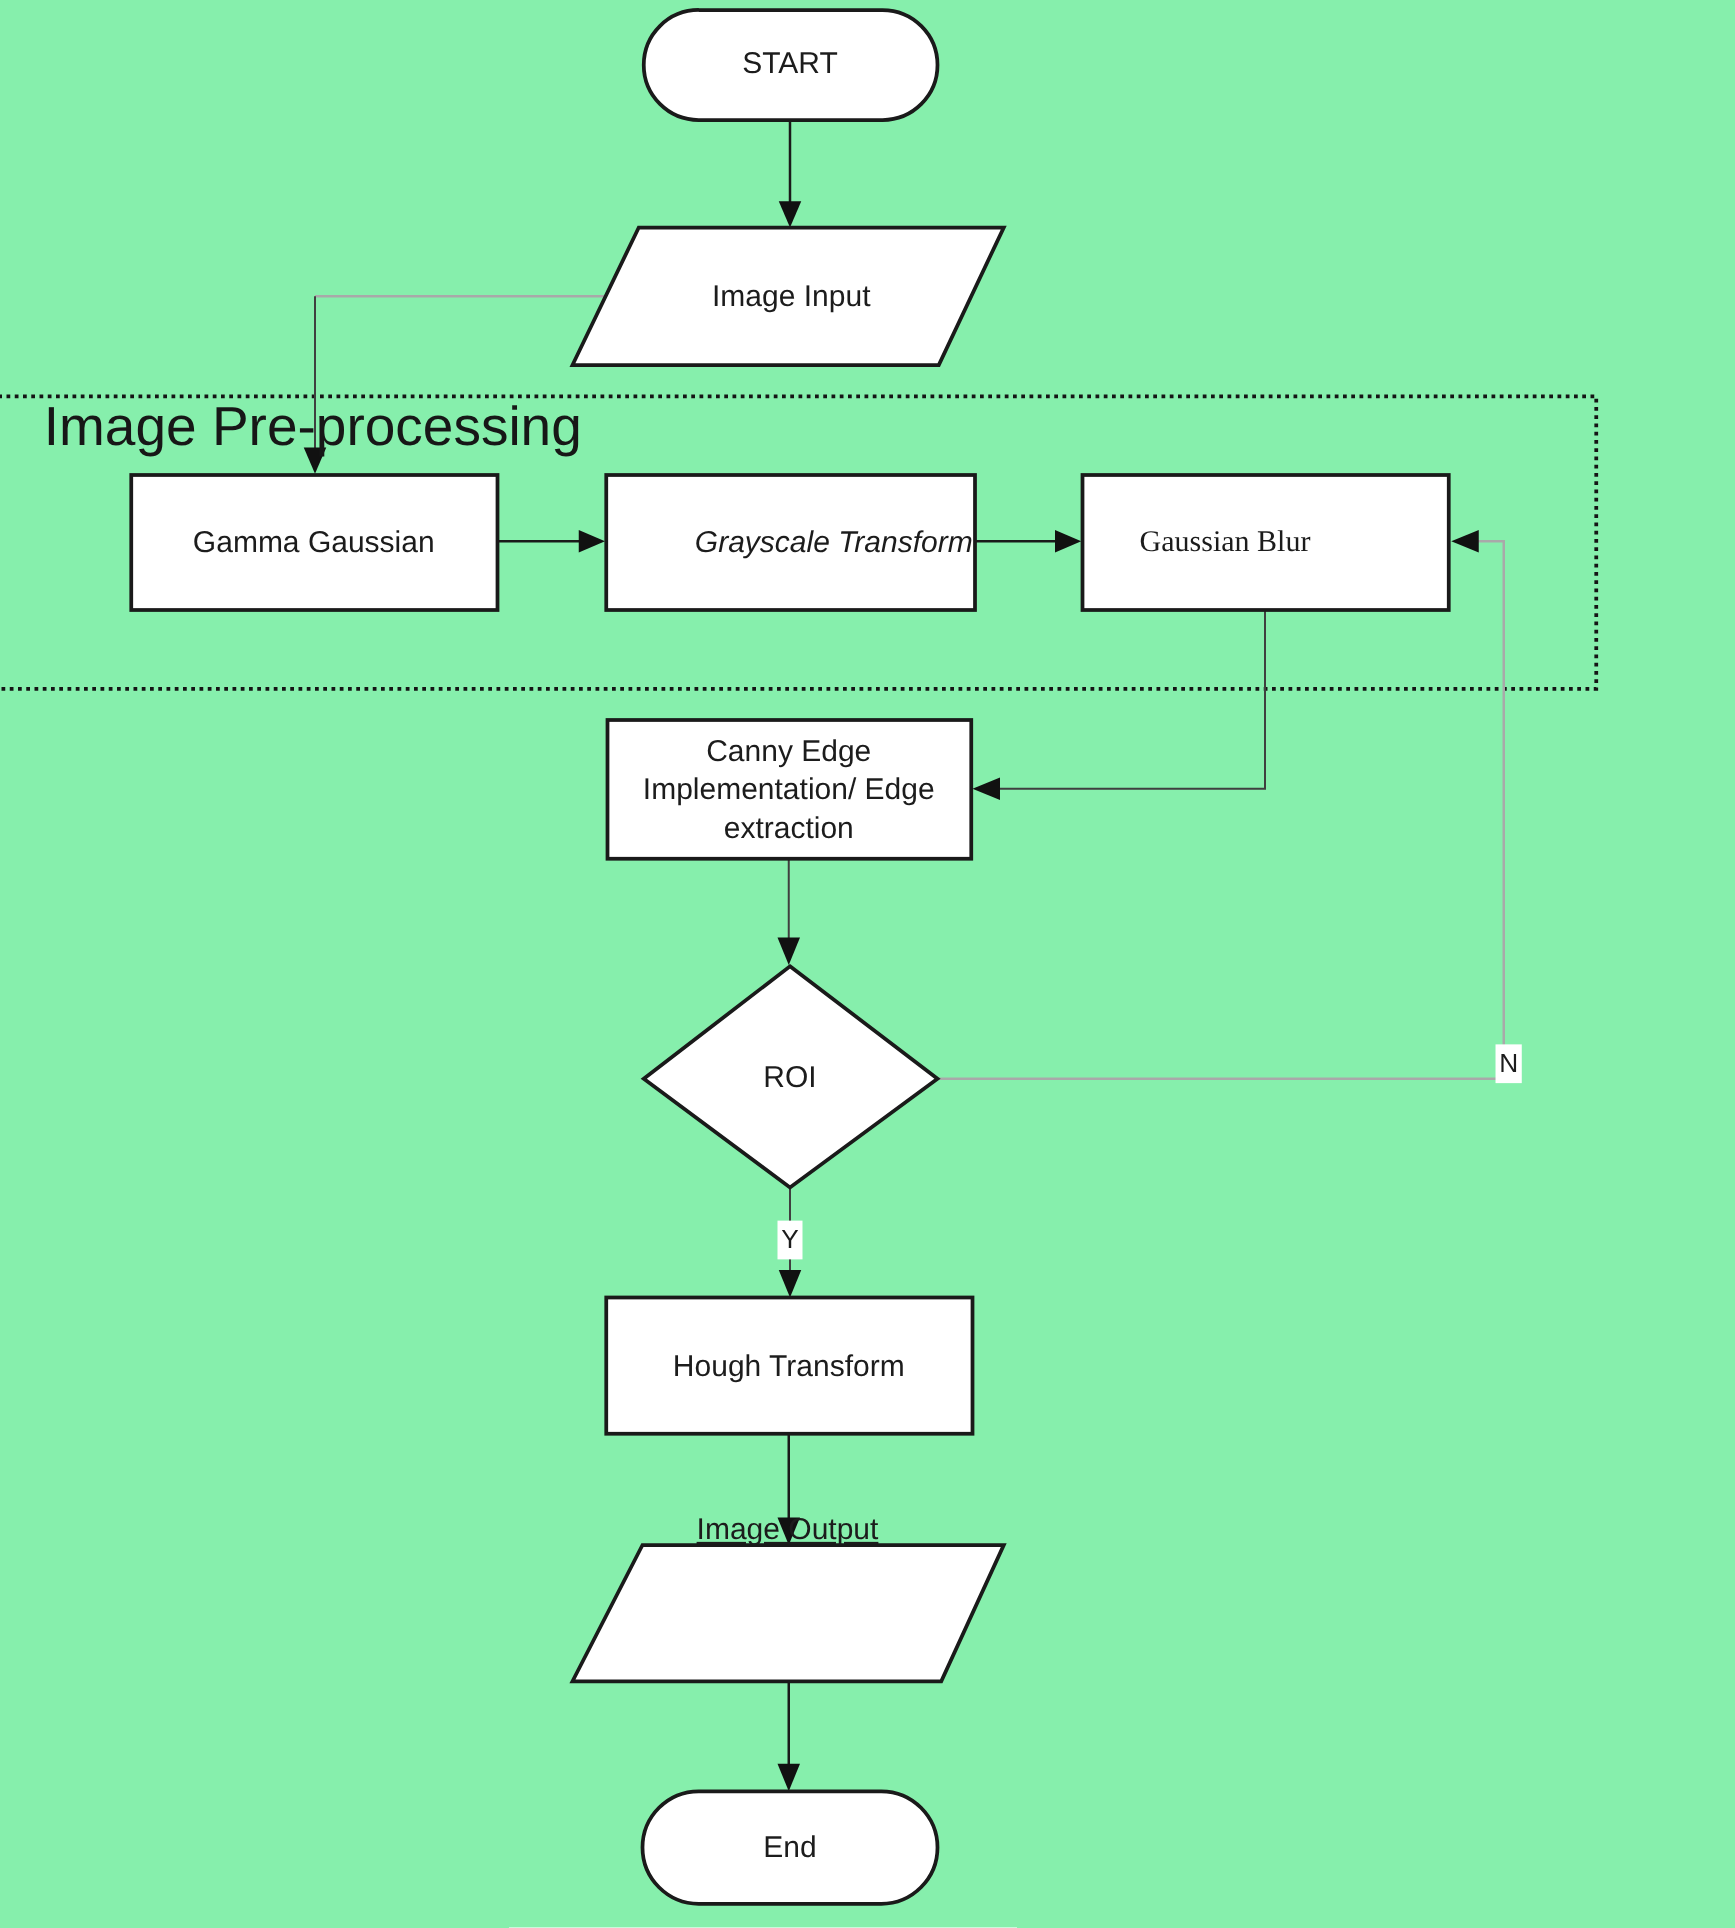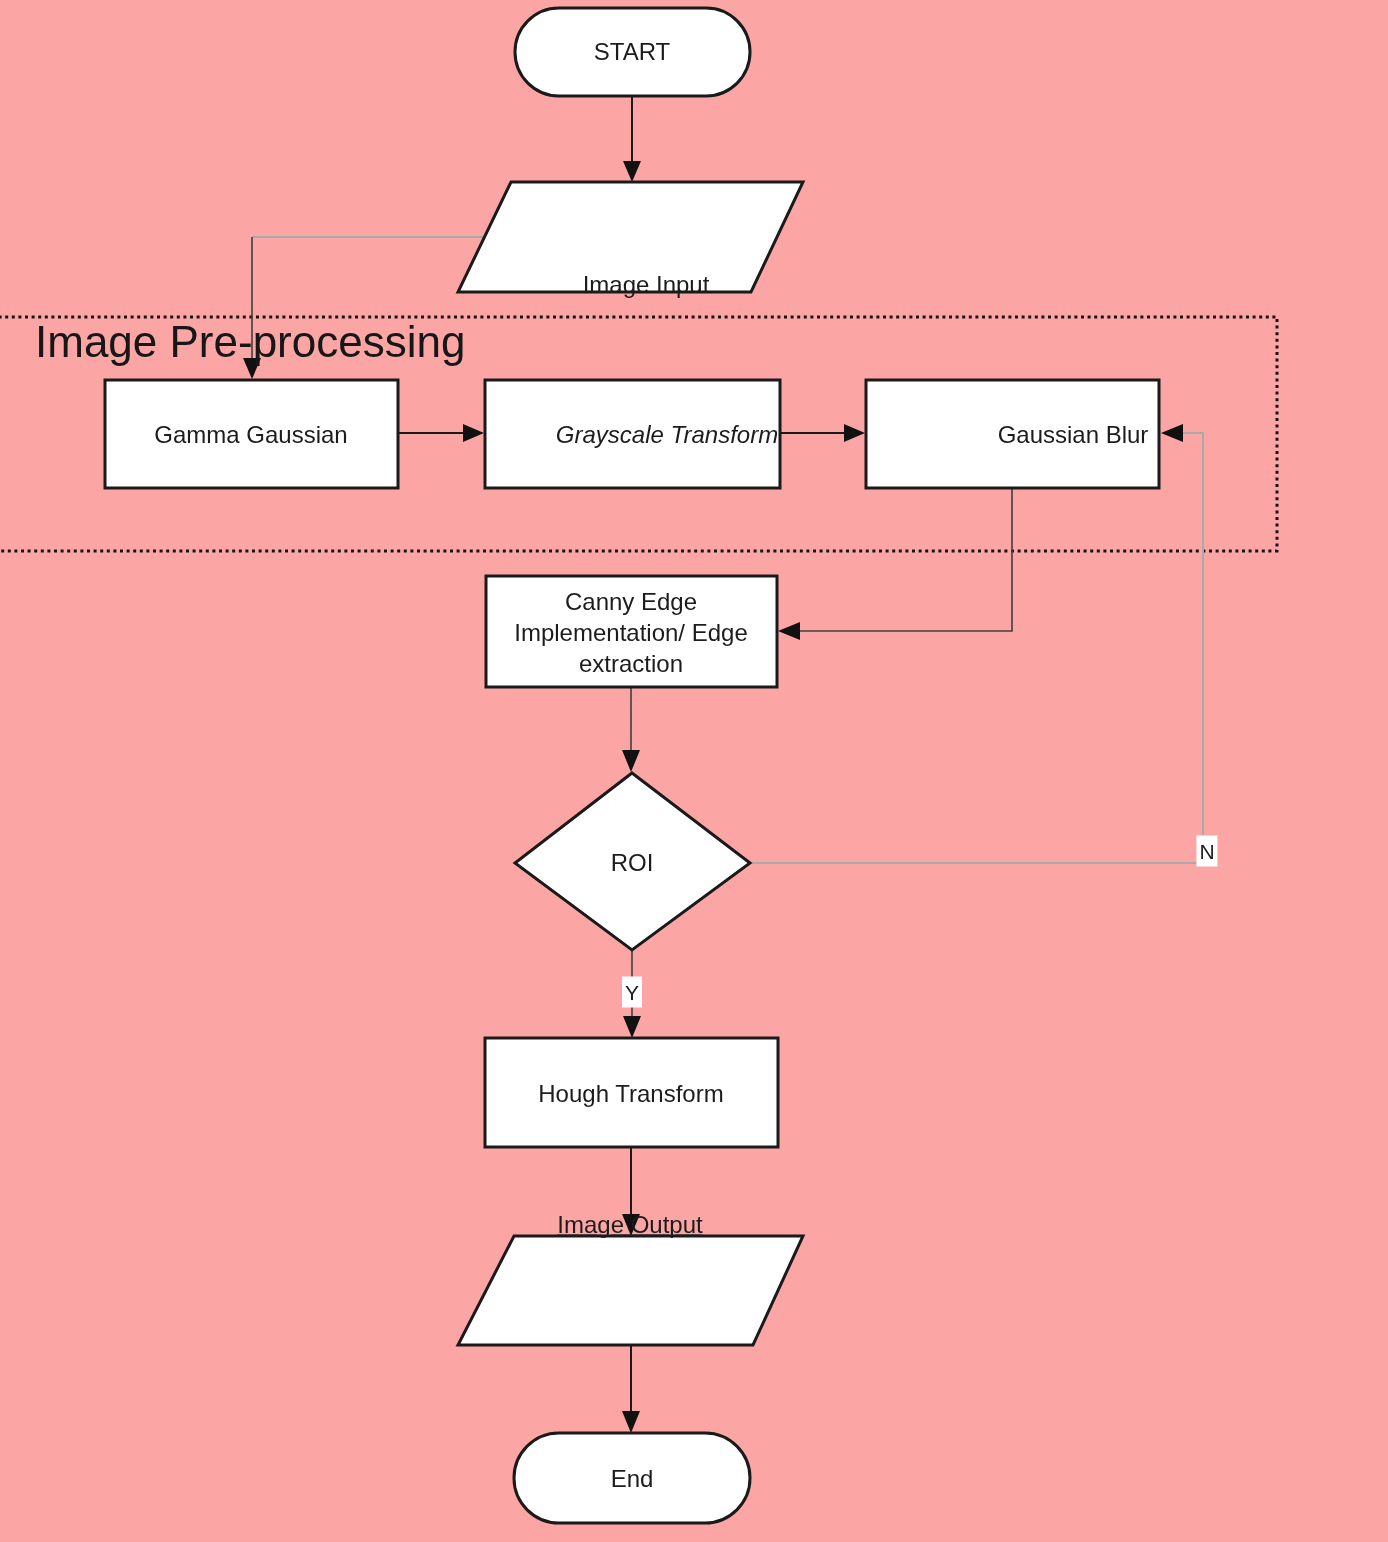--- a/index.html
+++ b/index.html
@@ -4,21 +4,21 @@
 <style>
   html, body {
     margin: 0;
     padding: 0;
     background: #ffffff;
   }
   .stage {
     position: relative;
     width: 1388px;
     height: 1542px;
-    background: #fca5a5;
+    background: #86efac;
     font-family: "Liberation Sans", sans-serif;
     color: #1c1c1c;
     overflow: hidden;
   }
   .stage svg {
     position: absolute;
     left: 0;
     top: 0;
   }
   .shape {
@@ -155,29 +155,29 @@
 
     <rect class="shape" x="485" y="1038" width="293" height="109"></rect>
 
     <polygon class="shape" points="514,1236 803,1236 753,1345 458,1345"></polygon>
 
     <rect class="shape" x="514" y="1433" width="236" height="90" rx="45" ry="45"></rect>
   </svg>
 
   <div class="lbl" style="left:632px; top:51px;">START</div>
 
-  <div class="lbl" style="left:646px; top:237px;margin-top:47px;">Image Input</div>
+  <div class="lbl" style="left:633px; top:237px;">Image Input</div>
 
   <div class="lbl lbl-container">Image Pre-processing</div>
 
   <div class="lbl" style="left:251px; top:434px;">Gamma Gaussian</div>
 
   <div class="lbl" style="left:667px; top:434px;font-style:italic;">Grayscale Transform</div>
 
-  <div class="lbl" style="left:1073px; top:434px;">Gaussian Blur</div>
+  <div class="lbl" style="left:980px; top:434px;font-family:Liberation Serif, serif;">Gaussian Blur</div>
 
   <div class="lbl lbl-wrap" style="left:631px; top:632px;">Canny Edge Implementation/ Edge extraction</div>
 
   <div class="lbl" style="left:632px; top:862px;">ROI</div>
 
   <div class="lbl lbl-branch" style="left:632px; top:992px;">Y</div>
 
   <div class="lbl lbl-branch" style="left:1207px; top:851px;">N</div>
 
   <div class="lbl" style="left:631px; top:1093px;">Hough Transform</div>

